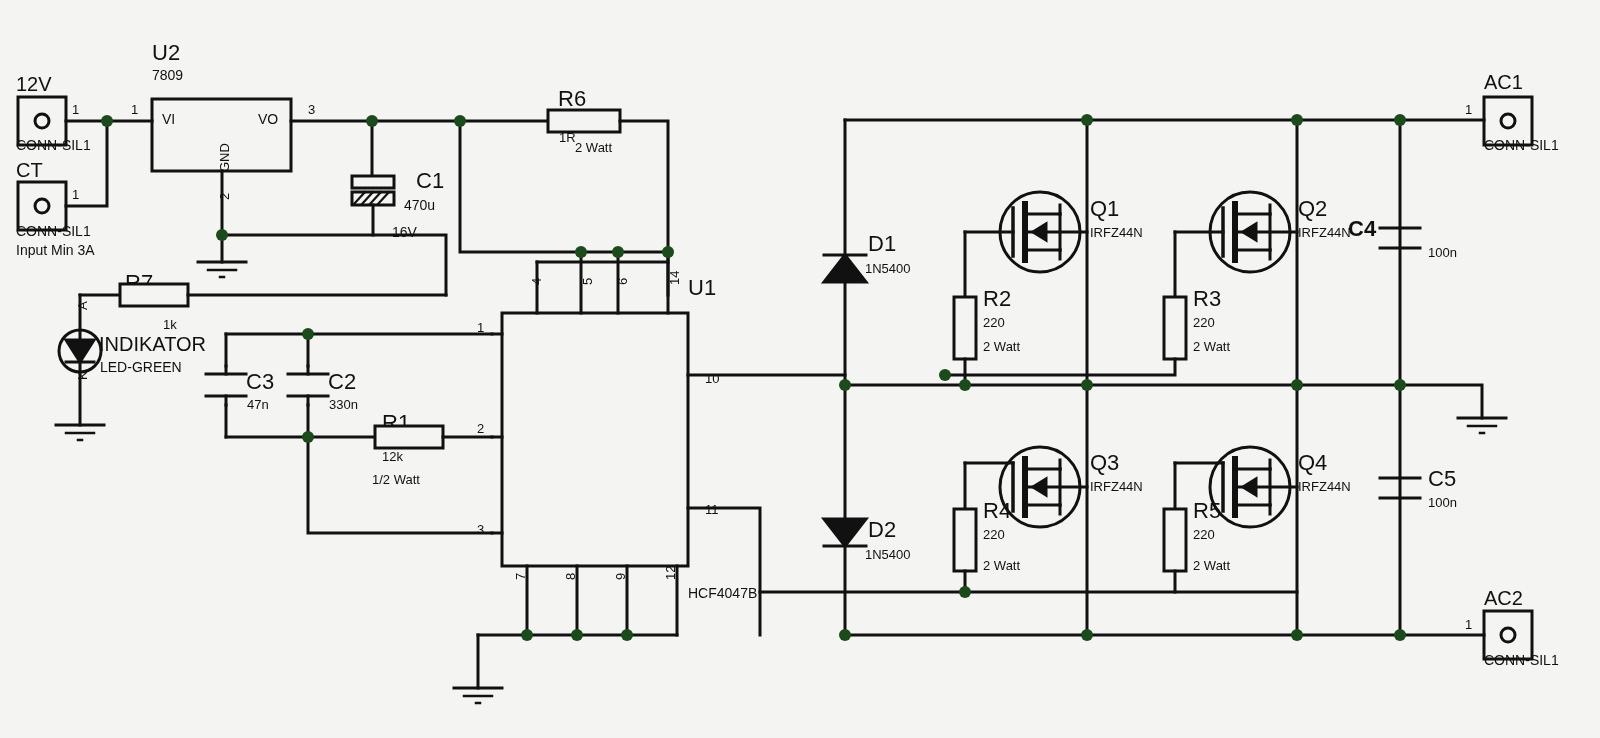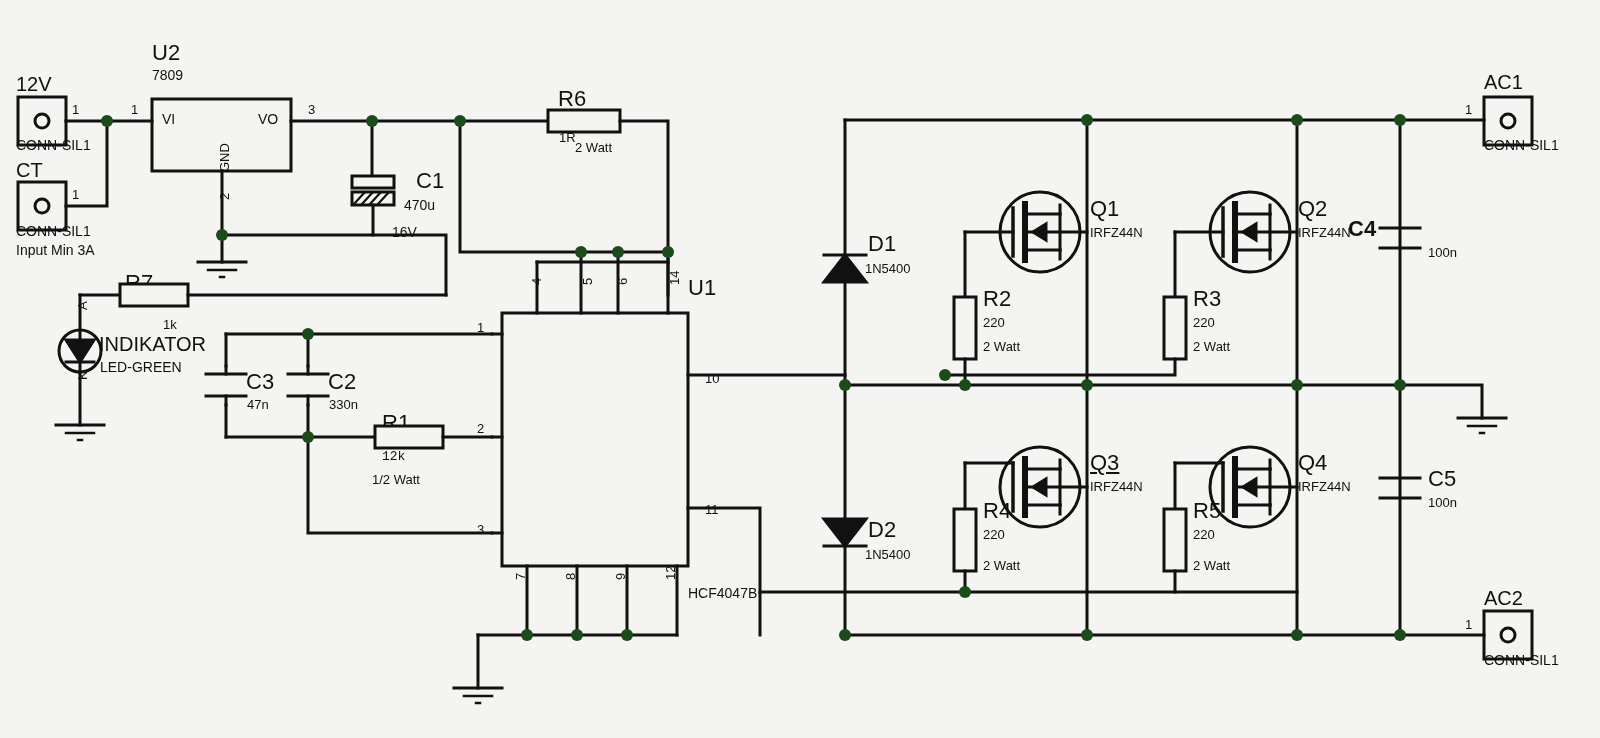--- a/index.html
+++ b/index.html
@@ -56,21 +56,21 @@
   <div class="t conn" style="left:100px;top:360px;">LED-GREEN</div>
   <div class="t pinv" style="left:76px;top:310px;">A</div>
   <div class="t pinv" style="left:76px;top:380px;">K</div>
 
   <div class="t ref" style="left:246px;top:371px;">C3</div>
   <div class="t val-s" style="left:247px;top:398px;">47n</div>
   <div class="t ref" style="left:328px;top:371px;">C2</div>
   <div class="t val-s" style="left:329px;top:398px;">330n</div>
 
   <div class="t ref" style="left:382px;top:412px;">R1</div>
-  <div class="t val-s" style="left:382px;top:450px;font-family:Liberation Mono, monospace;">12k</div>
+  <div class="t val-s" style="left:382px;top:450px;">12k</div>
   <div class="t val-s" style="left:372px;top:473px;">1/2 Watt</div>
 
   <div class="t icname" style="left:561px;top:422px;">CD4047B</div>
   <div class="t ref" style="left:688px;top:277px;">U1</div>
   <div class="t val" style="left:688px;top:586px;">HCF4047B</div>
   <div class="t pinv" style="left:530px;top:285px;">4</div>
   <div class="t pinv" style="left:581px;top:285px;">5</div>
   <div class="t pinv" style="left:616px;top:285px;">6</div>
   <div class="t pinv" style="left:668px;top:285px;">14</div>
   <div class="t pin" style="left:477px;top:321px;">1</div>
@@ -101,21 +101,21 @@
   <div class="t val-s" style="left:983px;top:559px;">2 Watt</div>
 
   <div class="t ref" style="left:1193px;top:500px;">R5</div>
   <div class="t val-s" style="left:1193px;top:528px;">220</div>
   <div class="t val-s" style="left:1193px;top:559px;">2 Watt</div>
 
   <div class="t ref" style="left:1090px;top:198px;">Q1</div>
   <div class="t val-s" style="left:1090px;top:226px;">IRFZ44N</div>
   <div class="t ref" style="left:1298px;top:198px;">Q2</div>
   <div class="t val-s" style="left:1298px;top:226px;">IRFZ44N</div>
-  <div class="t ref" style="left:1090px;top:452px;text-decoration:underline;">Q3</div>
+  <div class="t ref" style="left:1090px;top:452px;">Q3</div>
   <div class="t val-s" style="left:1090px;top:480px;">IRFZ44N</div>
   <div class="t ref" style="left:1298px;top:452px;">Q4</div>
   <div class="t val-s" style="left:1298px;top:480px;">IRFZ44N</div>
 
   <div class="t ref" style="left:1348px;top:218px;font-weight:bold;">C4</div>
   <div class="t val-s" style="left:1428px;top:246px;">100n</div>
   <div class="t ref" style="left:1428px;top:468px;">C5</div>
   <div class="t val-s" style="left:1428px;top:496px;">100n</div>
 
   <div class="t big" style="left:1484px;top:72px;">AC1</div>

